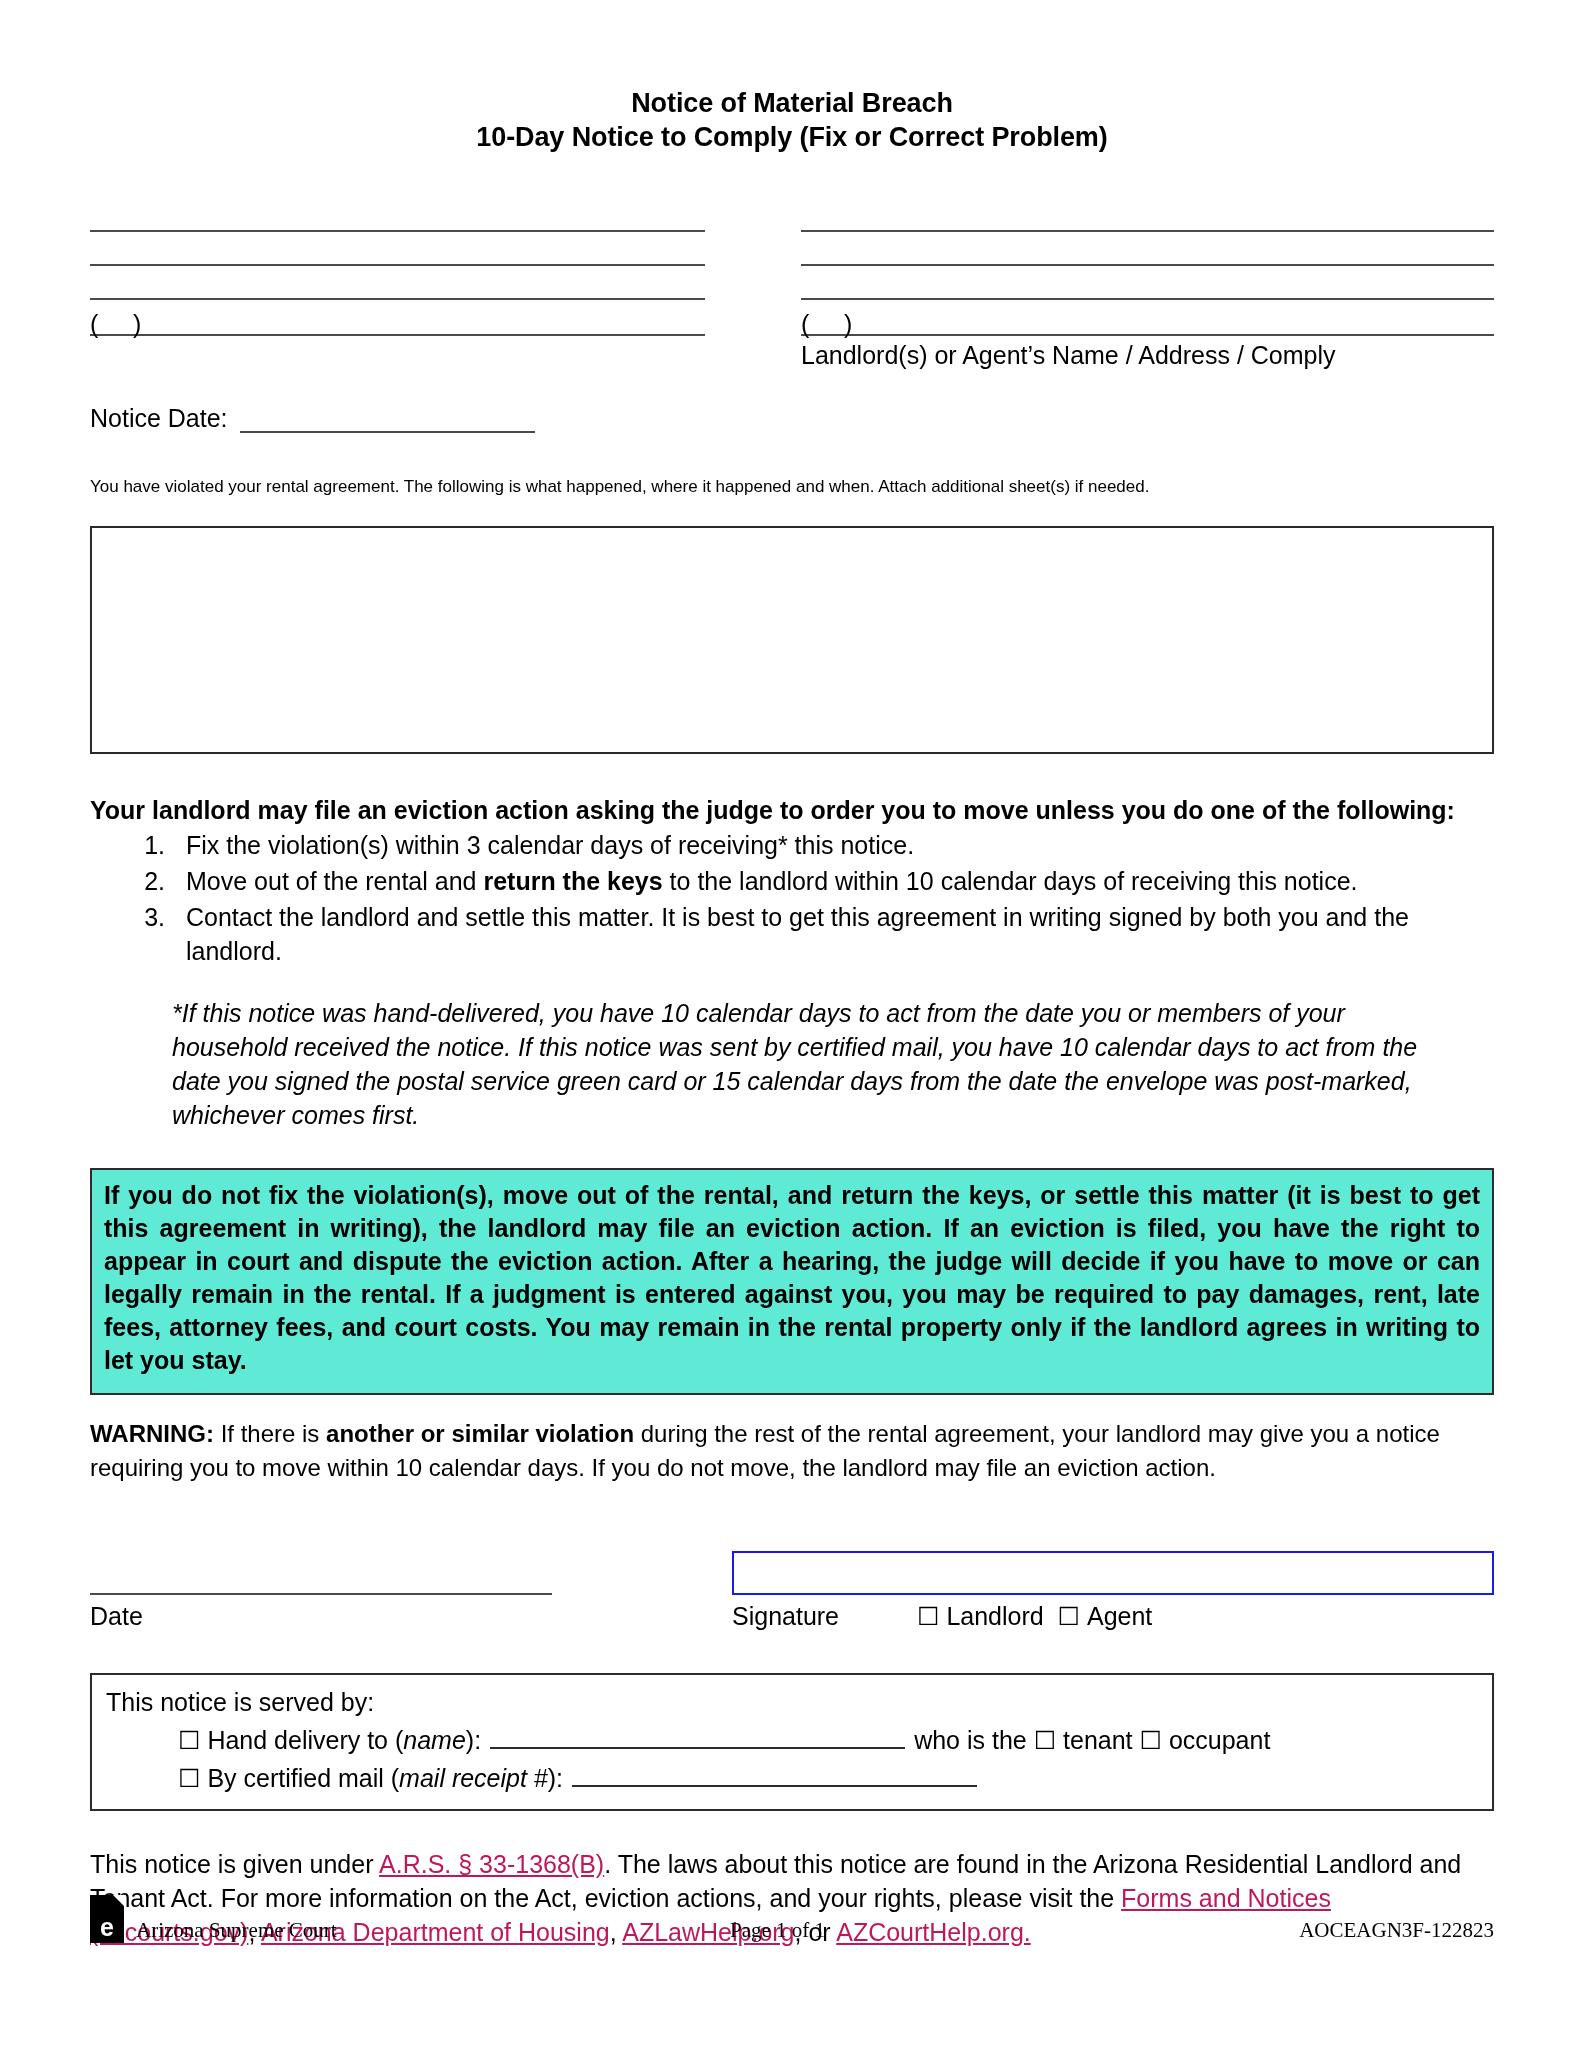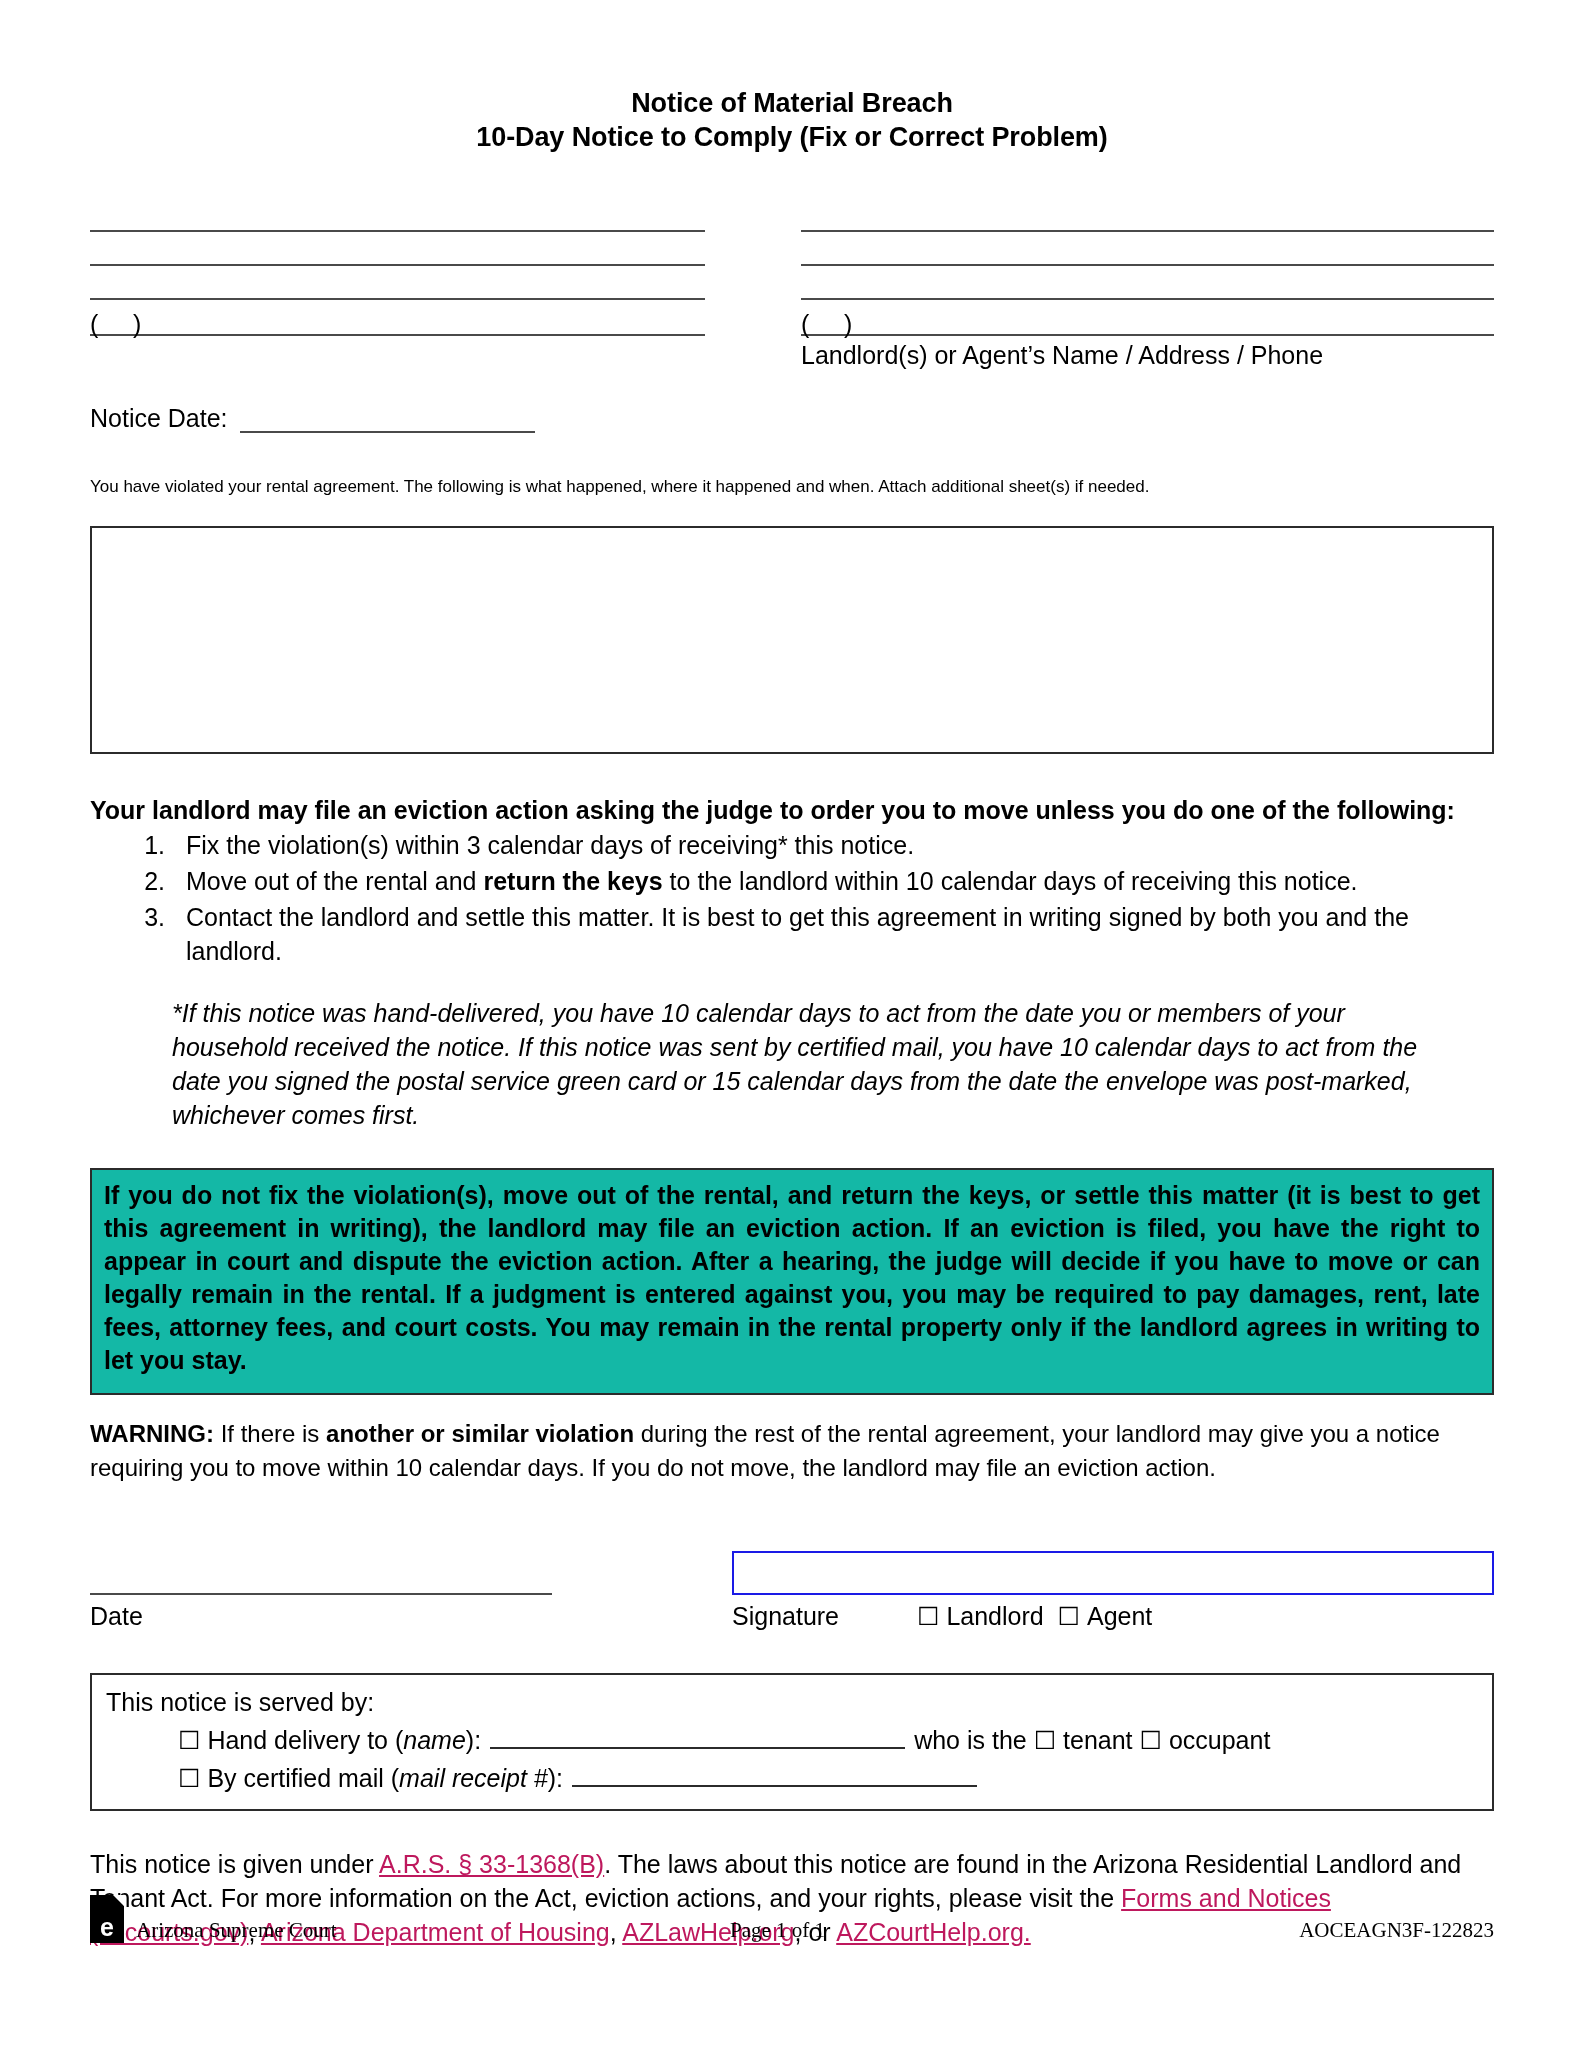--- a/index.html
+++ b/index.html
@@ -129,21 +129,21 @@
     margin: 28px 0 0 82px;
     font-style: italic;
     font-size: 25px;
     line-height: 34px;
     max-width: 1285px;
   }
 
   
   .gray-box {
     margin-top: 36px;
-    background: #14b8a6;
+    background: #5eead4;
     border: 2px solid #2b2b2b;
     padding: 9px 12px 16px 12px;
     font-size: 25px;
     font-weight: bold;
     line-height: 33px;
     text-align: justify;
   }
 
   
   .warning {
@@ -300,21 +300,21 @@
           <span class="paren">(&nbsp;&nbsp;&nbsp;&nbsp;&nbsp;)</span>
         </div>
       </div>
       <div class="party right">
         <div class="rule"></div>
         <div class="rule"></div>
         <div class="rule"></div>
         <div class="rule phone">
           <span class="paren">(&nbsp;&nbsp;&nbsp;&nbsp;&nbsp;)</span>
         </div>
-        <div class="party-label">Landlord(s) or Agent’s Name / Address / Phone</div>
+        <div class="party-label">Landlord(s) or Agent’s Name / Address / Comply</div>
       </div>
     </div>
 
     <div class="notice-date">
       <span class="nd-label">Notice Date:</span>
       <span class="nd-line"></span>
     </div>
 
     <div class="intro">You have violated your rental agreement.  The following is what happened, where it happened and when. Attach additional sheet(s) if needed.</div>
 

